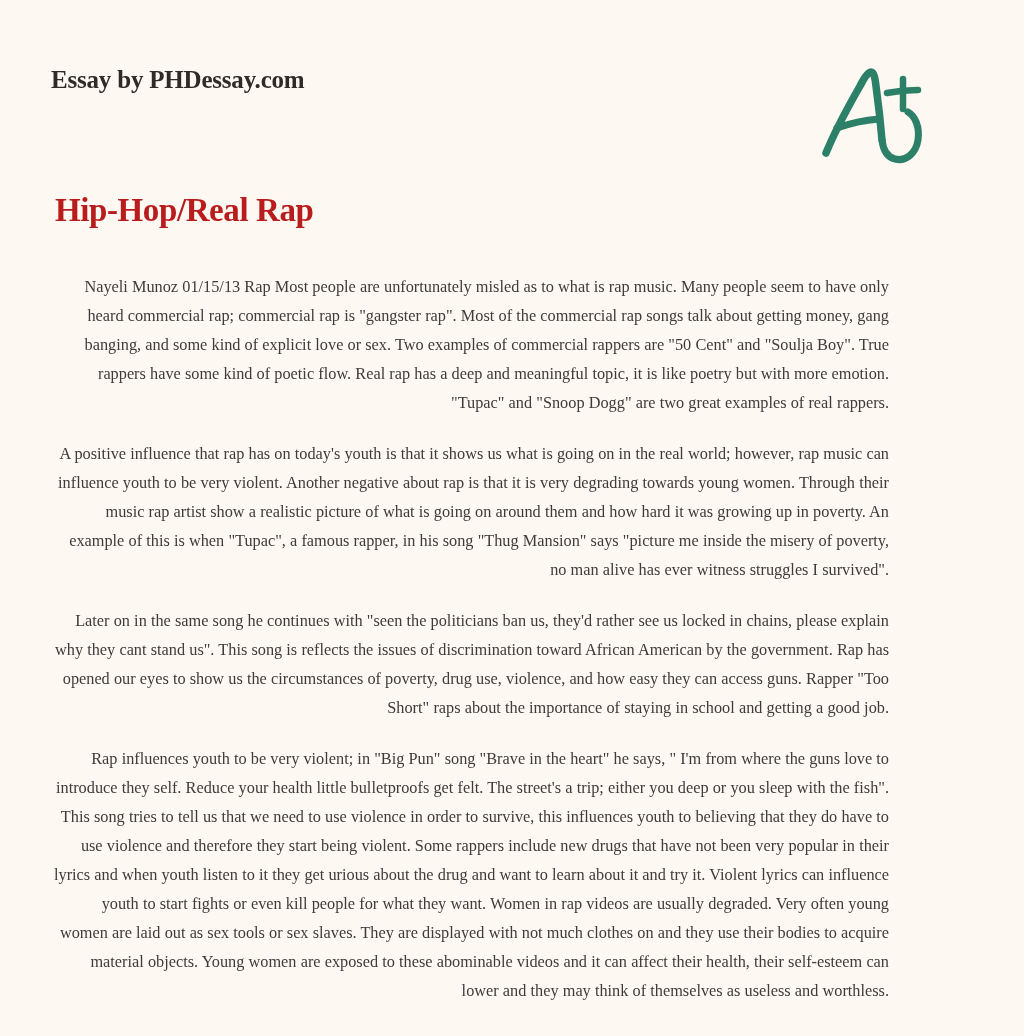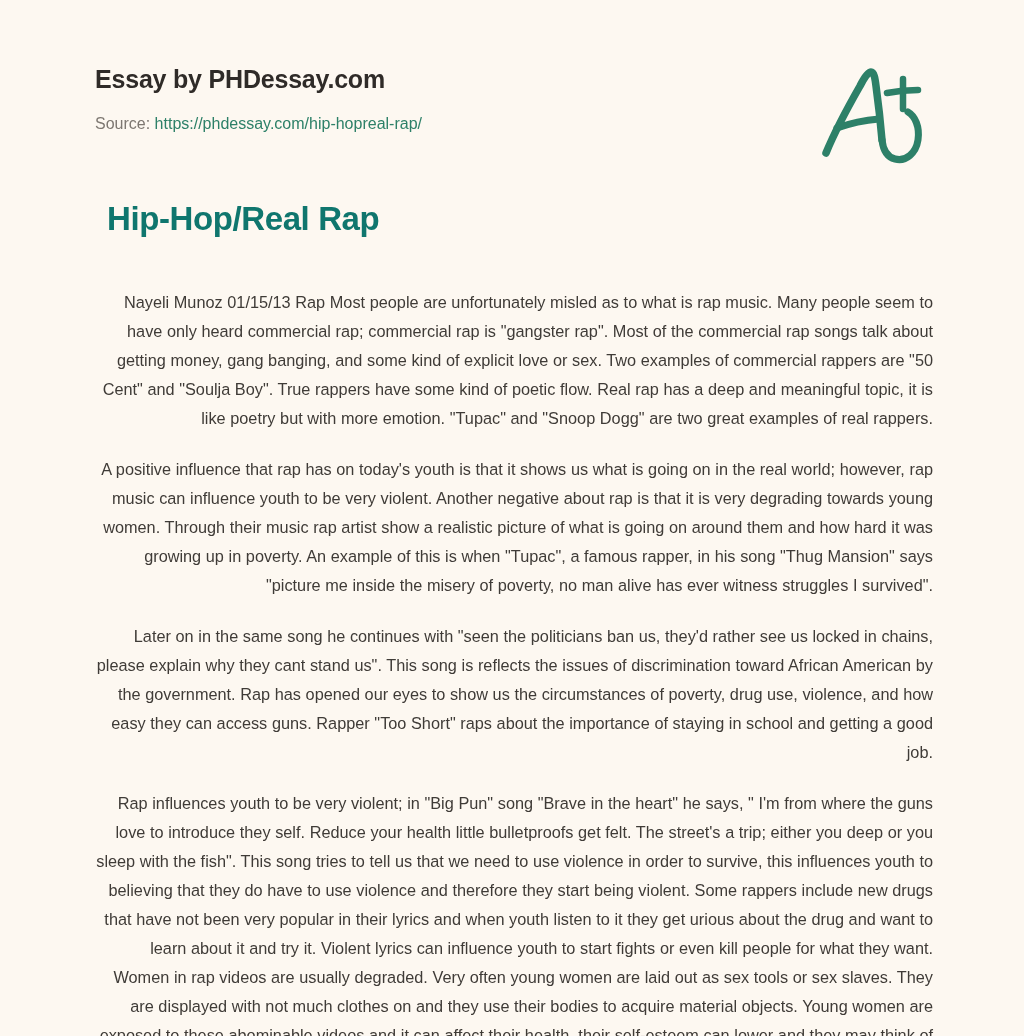--- a/index.html
+++ b/index.html
@@ -14,21 +14,22 @@
     font-family: "Liberation Sans", sans-serif;
     overflow: hidden;
     position: relative;
   }
 
   .page {
     position: relative;
     width: 1024px;
     height: 1036px;
     box-sizing: border-box;
-    padding: 0 95px 0 95px;
+    padding: 0 95px 0 51px;
+    font-family: Liberation Serif, serif;
   }
 
   
   .header {
     position: relative;
     padding-top: 66px;
     height: 120px;
     box-sizing: border-box;
   }
 
@@ -64,25 +65,25 @@
     top: 62px;
     right: -6px;
     width: 120px;
     height: 105px;
     pointer-events: auto;
   }
   .logo svg { display: block; width: 120px; height: 105px; }
 
   
   .doc-title {
-    margin: 12px;
+    margin: 4px;
     padding-top: 68px;
     font-size: 33px;
     font-weight: bold;
-    color: #0f766e;
+    color: #b91c1c;
     letter-spacing: -0.4px;
     line-height: 1.15;
   }
 
   
   .body-copy {
     padding-top: 38px;
     width: 838px;
   }
 
@@ -98,23 +99,20 @@
   .body-copy p:last-child { margin-bottom: 0; }
 </style>
 </head>
 <body>
 
 <div class="page">
 
   <div class="header">
     <div class="brand-line">Essay by PHDessay.com</div>
 
-    <div class="source-line">
-      <span class="source-label">Source: </span><a class="source-url" href="#">https://phdessay.com/hip-hopreal-rap/</a>
-    </div>
 
     <div class="logo">
       <svg viewBox="0 0 120 105" xmlns="http://www.w3.org/2000/svg">
         <g fill="none" stroke="#2d8068" stroke-linecap="round" stroke-linejoin="round">
 
           <path d="M11 91 C 18 74, 33 45, 45 24 C 49 16, 53 10, 56 10 C 59 10, 60 16, 61 24 C 64 46, 66 66, 67 78" stroke-width="7.5"></path>
 
           <path d="M22 66 C 36 61, 52 58, 64 57" stroke-width="7"></path>
 
           <path d="M67 78 C 68 87, 72 95, 80 97 C 91 100, 101 91, 103 78 C 105 65, 100 54, 93 50" stroke-width="7"></path>

